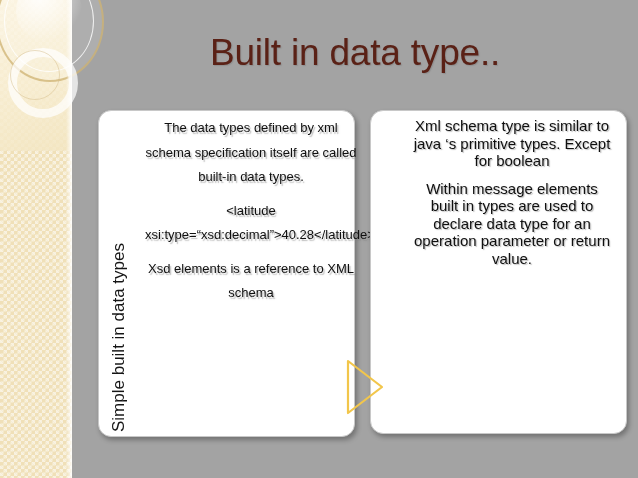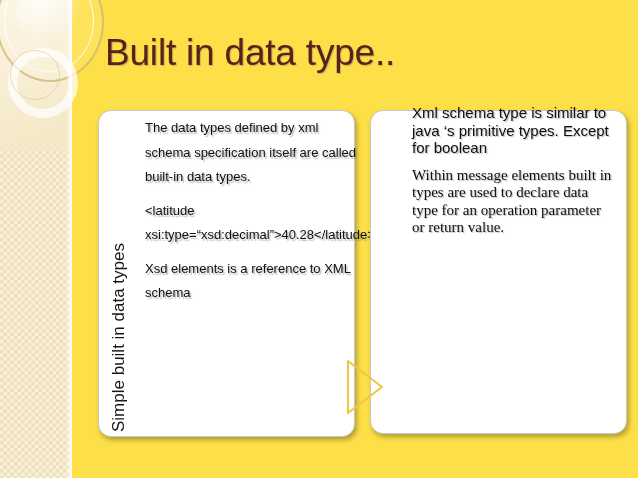--- a/index.html
+++ b/index.html
@@ -1,21 +1,21 @@
 <!DOCTYPE html>
 <html><head>
 <meta charset="utf-8">
 <style>
   html,body{margin:0;padding:0;}
   body{
     width:638px;height:478px;overflow:hidden;background:#ffffff;
     font-family:"Liberation Sans","DejaVu Sans",sans-serif;
     position:relative;
   }
-  .slide{position:absolute;inset:0;width:638px;height:478px;background:#fde047;overflow:hidden;}
+  .slide{position:absolute;inset:0;width:638px;height:478px;background:#a3a3a3;overflow:hidden;text-align:center;}
 
   
   .left-band{
     position:absolute;left:0;top:0;width:72px;height:478px;
     background-color:#f0e0b8;
     background-image:
       linear-gradient(45deg, rgba(255,255,255,.55) 25%, transparent 25%, transparent 75%, rgba(255,255,255,.55) 75%),
       linear-gradient(45deg, rgba(255,255,255,.55) 25%, transparent 25%, transparent 75%, rgba(255,255,255,.55) 75%);
     background-size:7px 7px;
     background-position:0 0,3.5px 3.5px;
@@ -83,26 +83,26 @@
 
   .left-content{
     position:absolute;left:145px;top:116px;width:212px;
     color:#101010;font-size:13px;line-height:24.5px;
     text-shadow:1.5px 1.5px 1.2px rgba(130,130,130,.55);
   }
   .left-content p{margin:0 0 9px 0;}
   .left-content p:last-child{margin-bottom:0;}
 
   .right-content{
-    position:absolute;left:412px;top:104px;width:200px;
+    position:absolute;left:412px;top:117px;width:200px;
     color:#101010;font-size:15px;line-height:17.5px;
     text-shadow:1.2px 1.2px 1px rgba(130,130,130,.5);
   }
   .right-content p{margin:0 0 10px 0;}
-  .right-content p:last-child{margin-bottom:0;font-family:Liberation Serif, serif;}
+  .right-content p:last-child{margin-bottom:0;}
 
   
   .arrow{position:absolute;left:345px;top:358px;width:40px;height:58px;}
 </style>
 </head>
 <body>
 
 <div class="slide">
 
   <div class="left-band">

